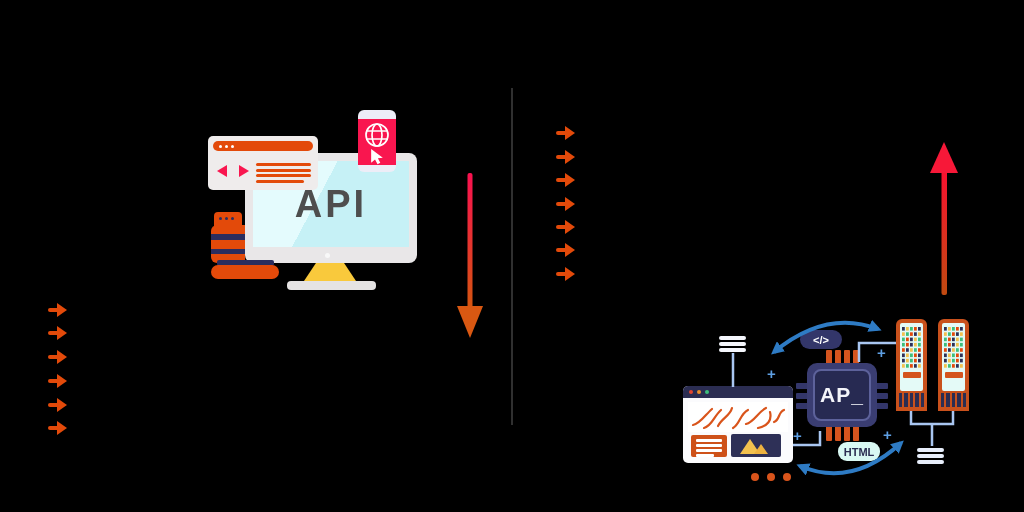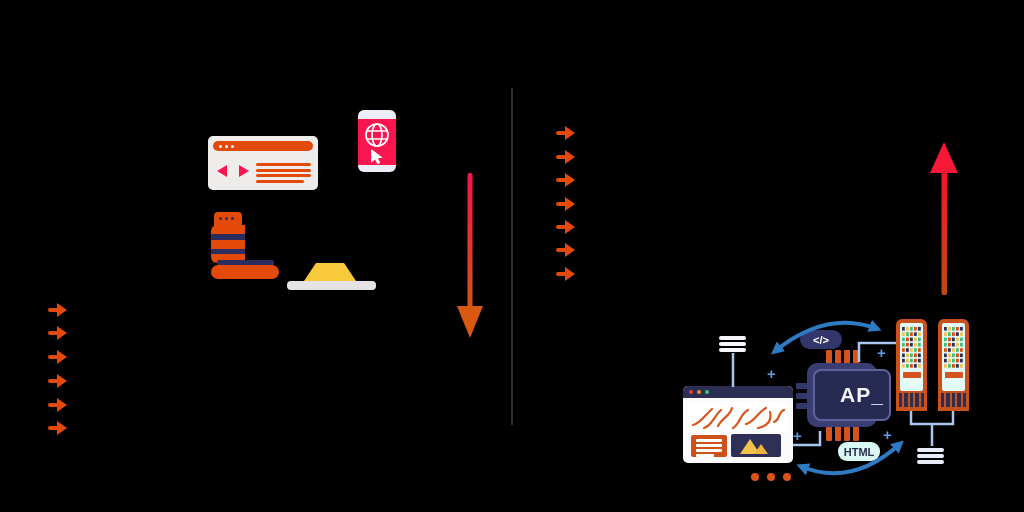--- a/index.html
+++ b/index.html
@@ -62,21 +62,21 @@
   .squiggle-panel{position:absolute;left:5px;top:16px;width:100px;height:30px;background:#FFFFFF;}
   .mini-card-text{position:absolute;left:8px;top:49px;width:36px;height:22px;background:#CE5119;border-radius:2px;}
   .mini-card-text i{position:absolute;left:5px;height:2.5px;background:#fff;border-radius:1px;}
   .mini-card-img{position:absolute;left:48px;top:48px;width:50px;height:23px;background:#2E3057;border-radius:2px;}
   .dot-orange{position:absolute;width:8px;height:8px;border-radius:50%;background:#D9541B;}
 
   .chip-pin{position:absolute;background:#D4541E;width:6px;height:15px;border-radius:1px;}
   .chip-sidepin{position:absolute;background:#33366A;width:13px;height:6px;border-radius:1px;}
   .chip-body{left:807px;top:363px;width:70px;height:64px;background:#3A3D72;border-radius:10px;}
   .chip-inner{position:absolute;left:6px;top:6px;width:54px;height:48px;background:#272A52;
-      border:2px solid #5D629B;border-radius:8px;display:flex;align-items:center;justify-content:center;padding-left:20px;}
+      border:2px solid #5D629B;border-radius:8px;display:flex;align-items:center;justify-content:center;}
   .chip-label{font-size:21px;font-weight:bold;color:#F4F5FA;letter-spacing:1px;}
 
   .code-pill{left:800px;top:330px;width:42px;height:19px;background:#33366A;border-radius:10px;
       display:flex;align-items:center;justify-content:center;font-size:11px;font-weight:bold;color:#fff;}
   .html-badge{left:838px;top:442px;width:42px;height:19px;background:#D9F8F3;border-radius:9px;
       display:flex;align-items:center;justify-content:center;font-size:11px;font-weight:bold;color:#2B2D52;}
 
   .server{position:absolute;top:319px;width:31px;height:92px;background:#C9511C;border-radius:6px 6px 0 0;}
   .server-panel{position:absolute;left:4px;top:4px;width:23px;height:68px;background:#E4FAF7;border-radius:2px;}
   .server-bar{position:absolute;left:2.5px;top:49px;width:18px;height:6px;background:#D4541E;border-radius:1px;}
@@ -119,20 +119,26 @@
       <i style="left:17px"></i>
   </div>
   <div class="abs stack-rows">
     <div class="row-o"></div>
       <div class="row-n"></div>
       <div class="row-o"></div>
     <div class="row-n"></div>
       <div class="row-o"></div>
   </div>
 
+  <div class="abs monitor">
+    <div class="monitor-screen">
+      <span class="monitor-label">API</span>
+    </div>
+    <div class="monitor-cam"></div>
+  </div>
   <div class="abs monitor-stand"></div>
   <div class="abs monitor-base"></div>
 
   <div class="abs stack-shadow"></div>
   <div class="abs stack-pill"></div>
 
   <div class="abs browser-card">
     <div class="address-bar">
       <i style="left:6px"></i>
         <i style="left:12px"></i>

